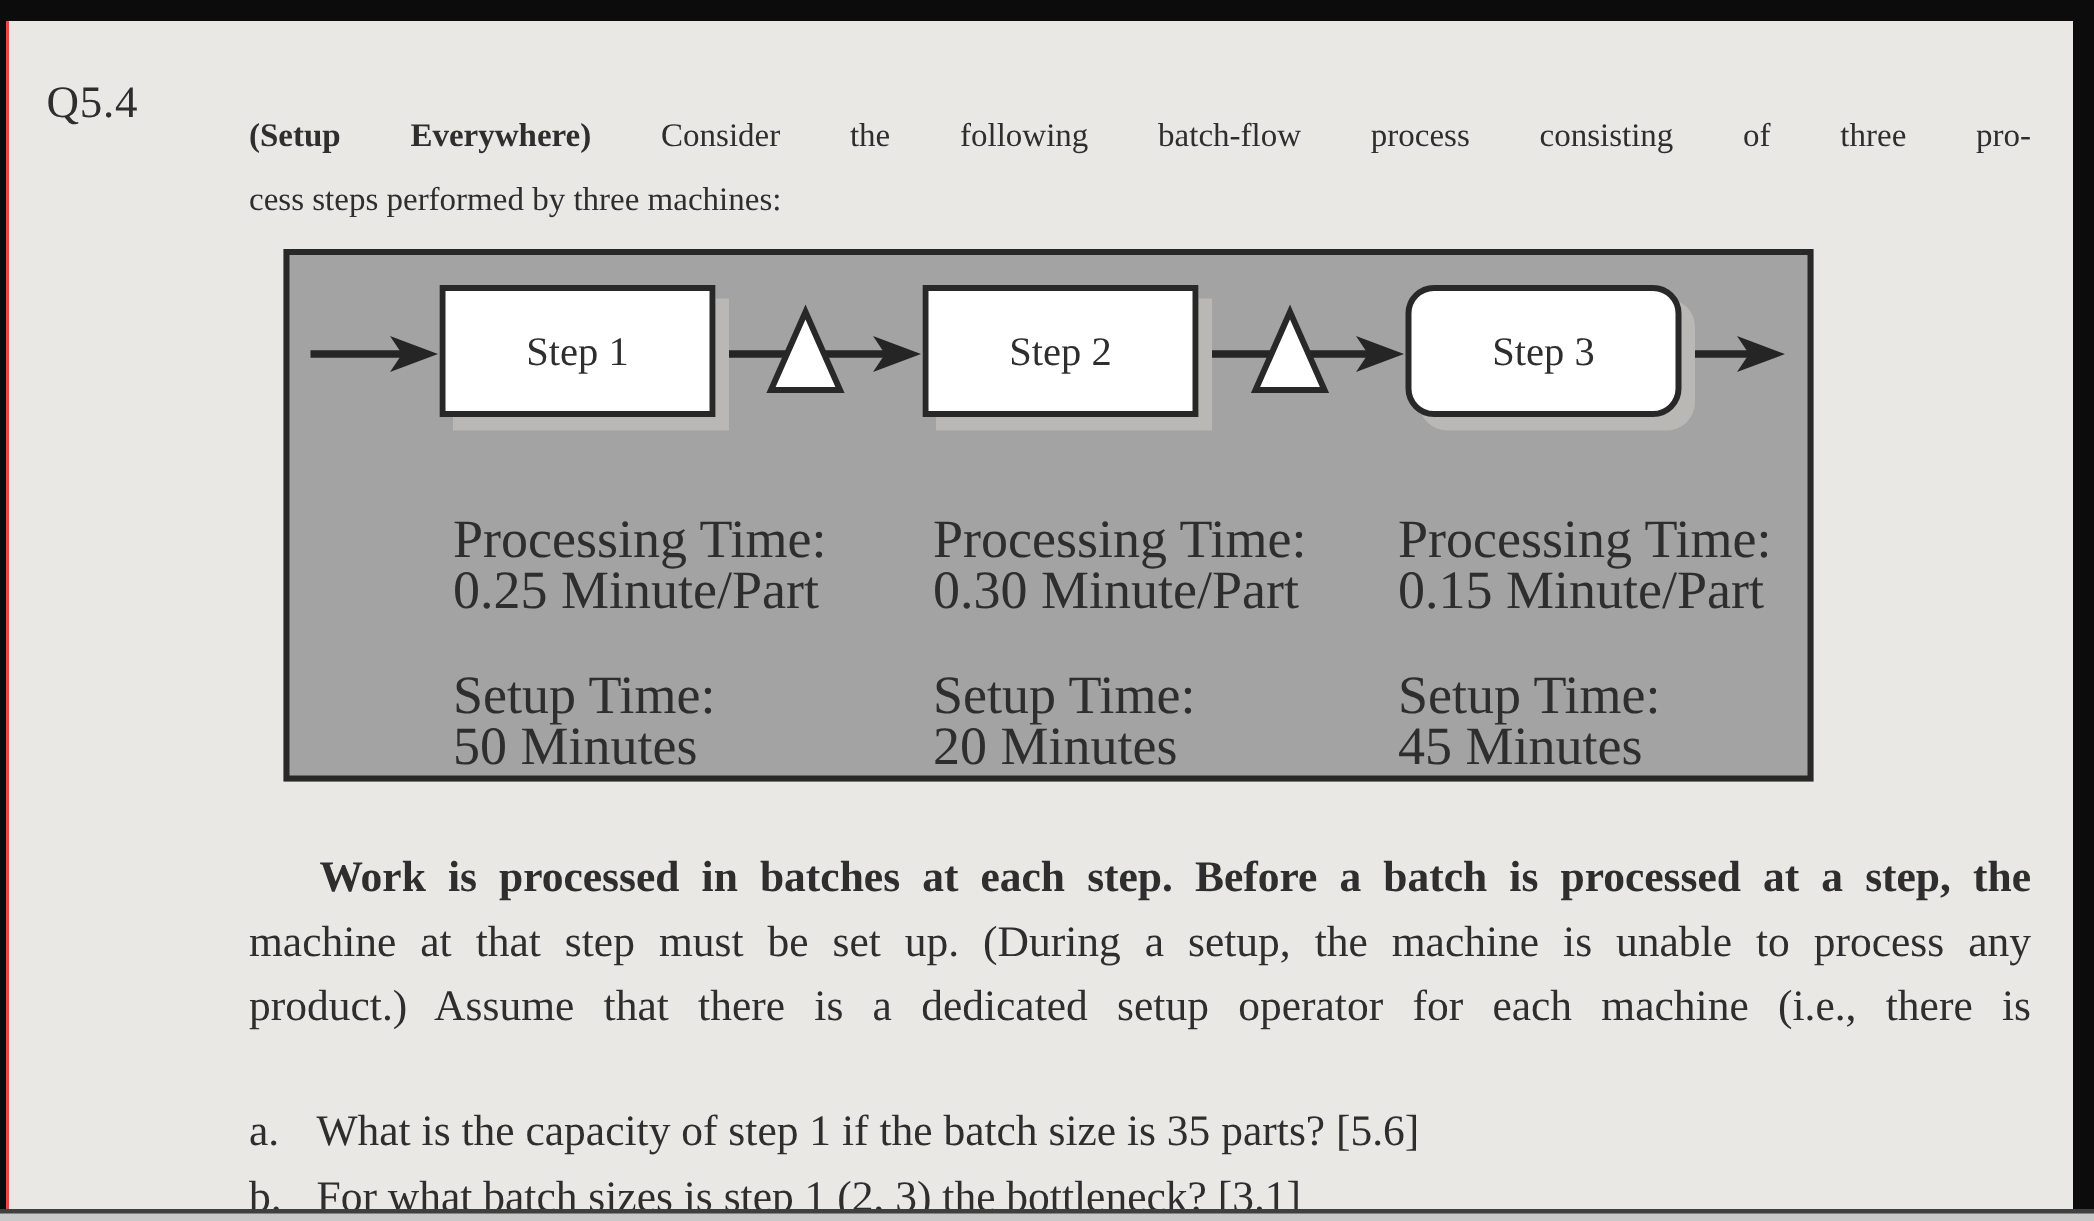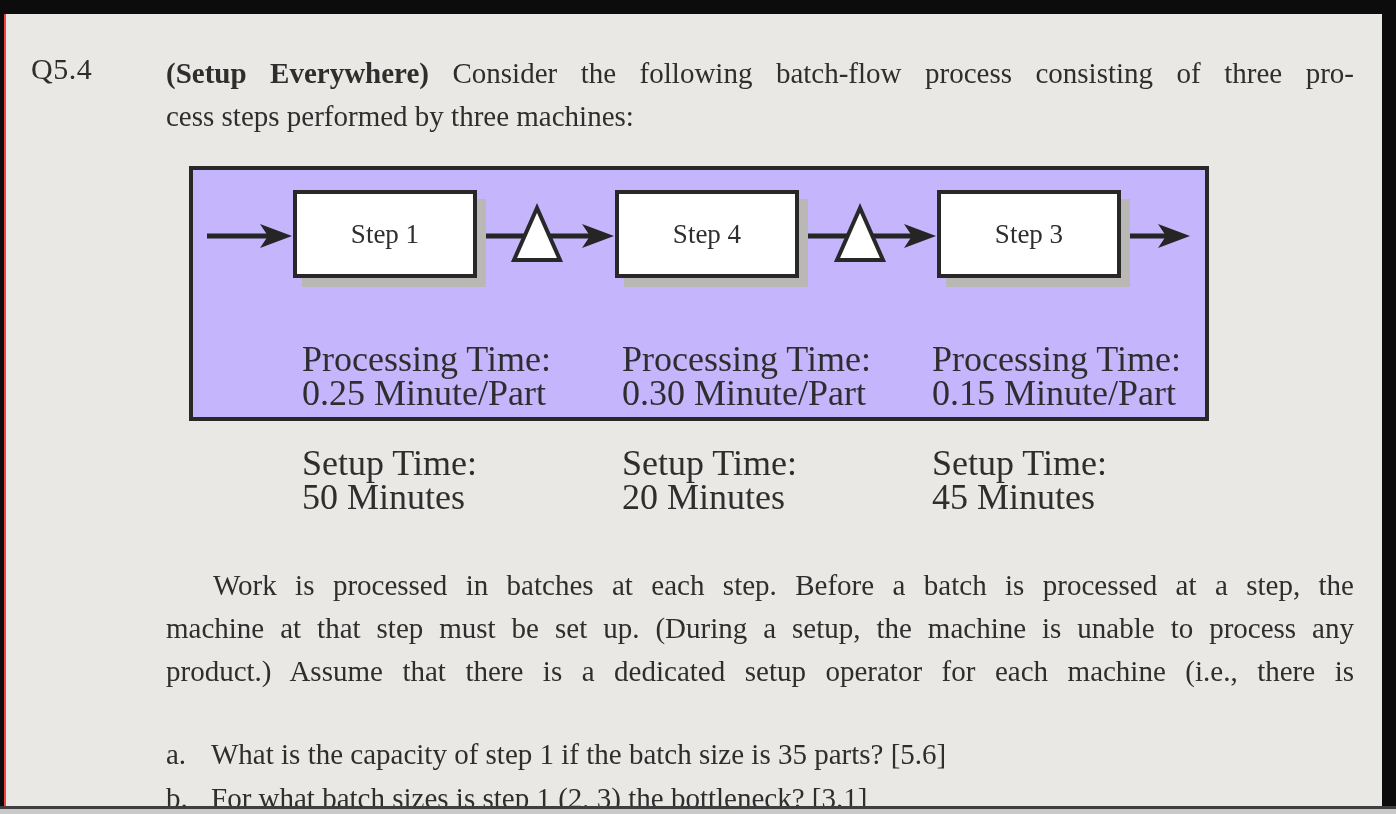--- a/index.html
+++ b/index.html
@@ -24,64 +24,64 @@
     background: #c9c9c9;
     border-top: 3px solid #3f3f3f;
   }
   .abs { position: absolute; }
   .qnum {
     left: 25px; top: 38px;
     font-size: 30px;
     letter-spacing: 0.5px;
   }
   .intro {
-    left: 160px; top: 38px;
+    left: 160px; top: 54px;
     width: 1188px;
-    font-size: 29px;
+    font-size: 22px;
     line-height: 43px;
   }
   .jl { text-align: justify; text-align-last: justify; }
   .frame {
     left: 183px; top: 152px;
-    width: 1020px; height: 255px;
+    width: 1020px; height: 355px;
     border: 4px solid #282828;
-    background: #c4b5fd;
+    background: #a3a3a3;
   }
   .flow-svg { position: absolute; left: 0; top: 0; }
   .step-box {
     position: absolute;
     top: 20px;
     width: 184px; height: 88px;
     background: #ffffff;
     border: 4px solid #282828;
     box-shadow: 9px 9px 0 #b9b8b5;
     display: flex; align-items: center; justify-content: center;
     font-size: 27px;
   }
   .box1 { left: 100px; }
   .box2 { left: 422px; }
-  .box3 { left: 744px; }
+  .box3 { left: 744px; border-radius: 19px; }
   .col-label {
     position: absolute;
     font-size: 36px;
     line-height: 34px;
     white-space: nowrap;
   }
   .proc { top: 172px; }
   .setup { top: 276px; }
   .c1 { left: 109px; }
   .c2 { left: 429px; }
   .c3 { left: 739px; }
   .para {
     left: 160px; top: 550px;
     width: 1188px;
     font-size: 29px;
     line-height: 43px;
   }
-  .para .indent { padding-left: 47px; }
+  .para .indent { padding-left: 47px; font-weight: bold; }
   .q-item {
     left: 160px;
     width: 1190px;
     font-size: 29px;
     line-height: 36px;
     white-space: nowrap;
   }
   .q-item .marker { display: inline-block; width: 45px; }
   .qa { top: 722px; }
   .qb { top: 766px; }
@@ -124,21 +124,21 @@
       <g>
         <line x1="925" y1="66" x2="976" y2="66" stroke="#252525" stroke-width="5"></line>
         <polygon points="997,66 965,54 973,66 965,78" fill="#252525"></polygon>
       </g>
     </svg>
 
     <div class="step-box box1">
       <span>Step 1</span>
     </div>
     <div class="step-box box2">
-      <span>Step 4</span>
+      <span>Step 2</span>
     </div>
     <div class="step-box box3">
       <span>Step 3</span>
     </div>
 
     <div class="col-label proc c1">
       <span>Processing Time:</span><br>
       <span>0.25 Minute/Part</span>
     </div>
     <div class="col-label proc c2">

